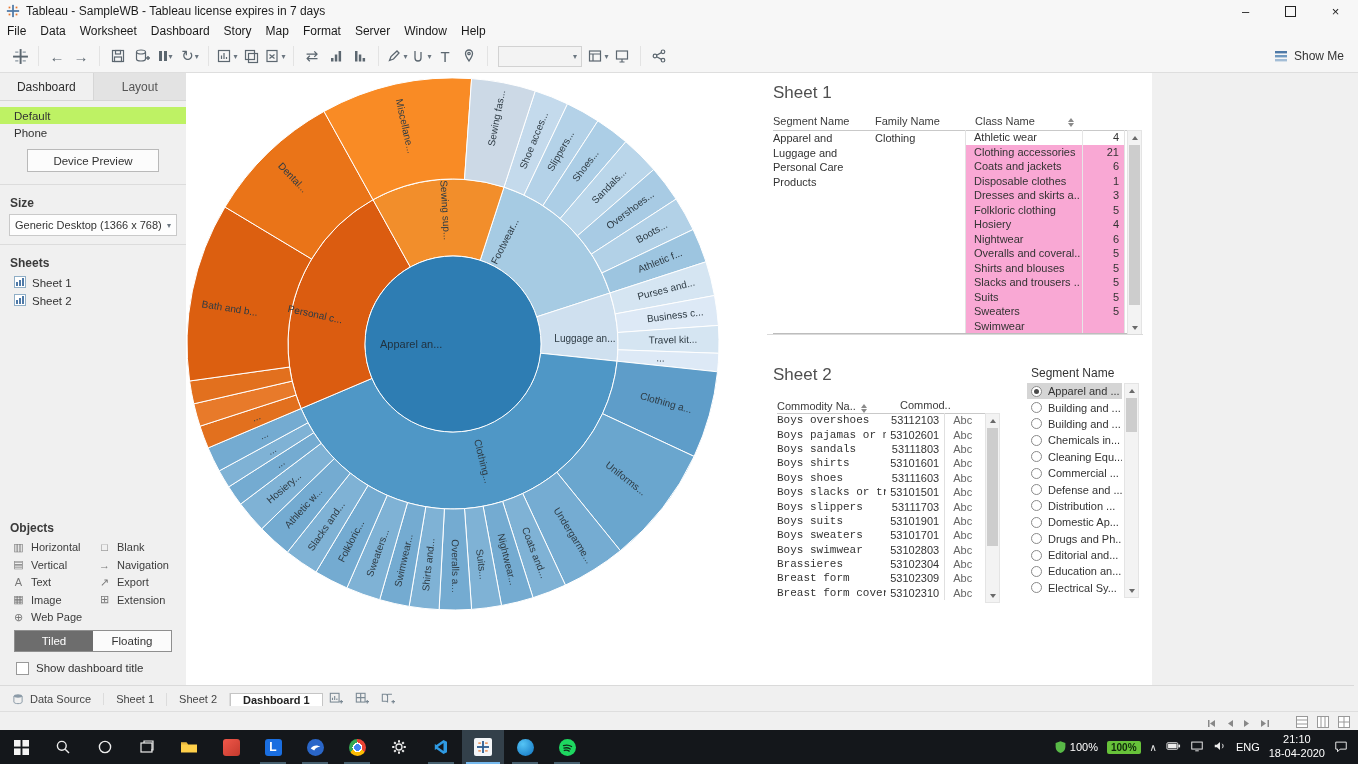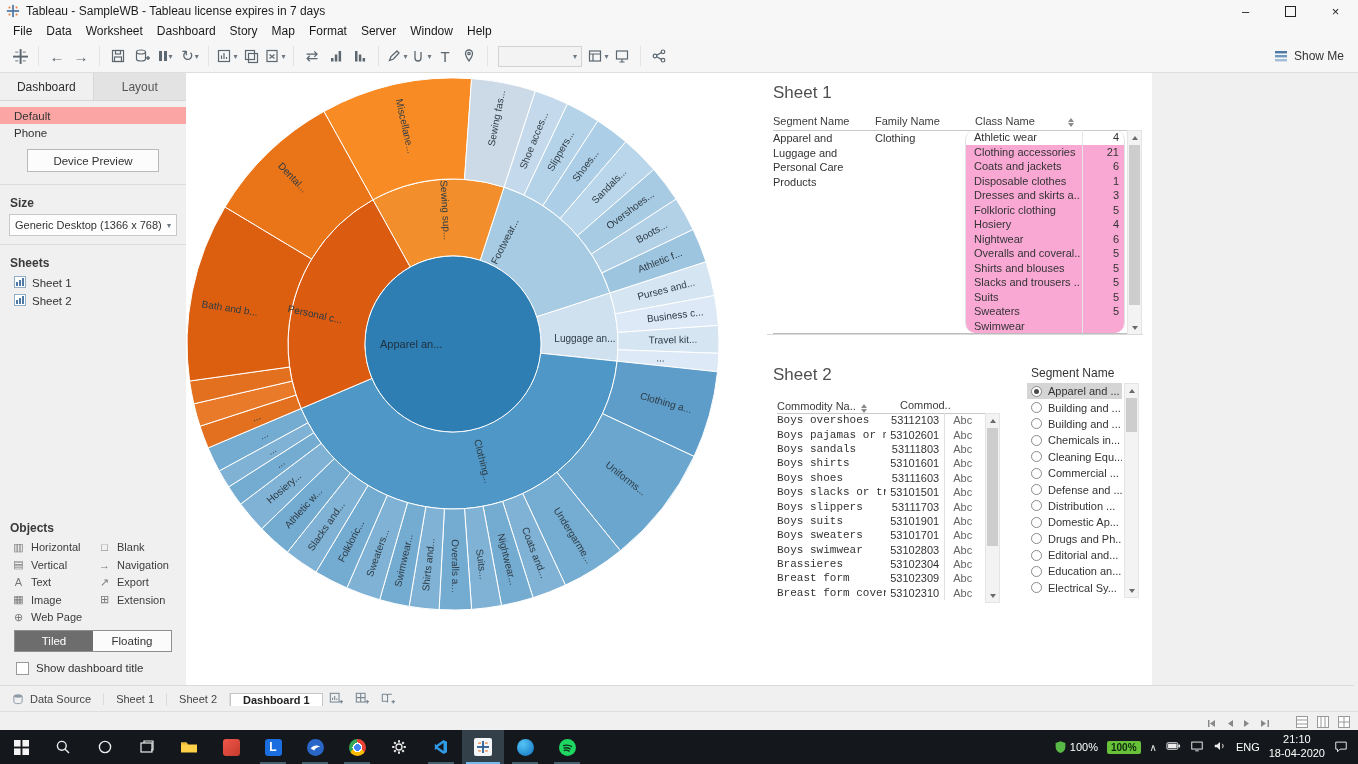--- a/index.html
+++ b/index.html
@@ -6,38 +6,38 @@
   #app{position:relative;width:1358px;height:764px;background:#f0f0f0;overflow:hidden;
        font-family:"Liberation Sans",sans-serif;color:#333;-webkit-font-smoothing:antialiased;}
   
   .titlebar{position:absolute;top:0;left:0;right:0;height:22px;background:#f7f7f7;border-bottom:1px solid #e6e6e6;display:flex;align-items:center;}
   .title-text{font-size:12px;color:#1c1c1c;margin-left:6px;}
   .tb-logo{margin-left:6px;display:flex;}
   .win-controls{position:absolute;right:0;top:0;height:22px;display:flex;}
   .wc{width:45px;height:22px;display:flex;align-items:center;justify-content:center;font-size:13px;color:#222;}
   .maxbox{width:9px;height:9px;border:1px solid #222;display:inline-block;}
   
-  .menubar{position:absolute;top:22px;left:0;right:0;height:18px;background:#f7f7f7;display:flex;align-items:center;padding-left:6px;}
+  .menubar{position:absolute;top:22px;left:0;right:0;height:18px;background:#f7f7f7;display:flex;align-items:center;}
   .menu-item{font-size:12px;color:#1a1a1a;padding:0 7px;height:18px;display:flex;align-items:center;}
   
   .toolbar{position:absolute;top:40px;left:0;right:0;height:32px;background:#f6f6f6;border-bottom:1px solid #dedede;display:flex;align-items:center;padding-left:8px;}
   .tbi{min-width:24px;height:24px;display:flex;align-items:center;justify-content:center;color:#5c6770;font-size:15px;}
   .tbi svg{display:block;}
   .caret{font-size:8px;color:#6b7680;margin-left:1px;}
   .sep{width:1px;height:20px;background:#e3e3e3;margin:0 6px;}
   .bars{width:3px;height:10px;background:#5c6770;box-shadow:5px 0 0 #5c6770;margin-right:5px;}
   .fit-select{width:74px;height:19px;border:1px solid #d2d2d2;background:#f3f3f3;display:flex;align-items:center;justify-content:flex-end;padding:0 4px;margin:0 4px;color:#b5b5b5;}
   .showme{margin-left:auto;margin-right:14px;display:flex;align-items:flex-start;gap:6px;font-size:12px;color:#333;}
   
   .leftpanel{position:absolute;top:73px;left:0;width:186px;bottom:78px;background:#f0f0f0;border-right:1px solid #d2d2d2;display:flex;flex-direction:column;}
   .ptabs{height:27px;display:flex;border-bottom:1px solid #d6d6d6;flex:none;}
   .ptab{flex:1;display:flex;align-items:center;justify-content:center;font-size:12px;color:#2d2d2d;background:#f0f0f0;}
   .ptab.inactive{background:#e3e3e3;border-left:1px solid #d6d6d6;color:#555;}
   .dev-item{height:17px;display:flex;align-items:center;padding-left:14px;font-size:11.5px;color:#333;flex:none;}
-  .dev-item.sel{background:#fca5a5;}
+  .dev-item.sel{background:#bef264;}
   .btn-dp{margin:8px auto 4px;width:130px;height:21px;border:1px solid #b9b9b9;background:#fcfcfc;font-size:11.5px;color:#333;display:flex;align-items:center;justify-content:center;flex:none;text-align:center;}
   .psep{height:1px;background:#dcdcdc;margin:8px 0;flex:none;}
   .phead{font-size:12px;font-weight:bold;color:#3a3a3a;padding:3px 10px 4px;flex:none;}
   .size-select{margin:0 9px;height:20px;border:1px solid #c9c9c9;background:#fdfdfd;display:flex;align-items:center;font-size:11px;color:#333;padding:0 5px;justify-content:space-between;flex:none;}
   .sheet-li{height:18px;display:flex;align-items:center;gap:6px;padding-left:14px;font-size:11.5px;color:#333;flex:none;}
   .spacer{flex:1;}
   .obj-cols{display:flex;padding:0 0 0 12px;flex:none;}
   #obj-left{width:86px;}
   #obj-right{flex:1;}
   .obj-item{height:17.5px;display:flex;align-items:center;gap:6px;font-size:11px;color:#3c3c3c;}
@@ -62,21 +62,21 @@
   .sorticon{display:inline-flex;flex-direction:column;gap:1px;margin-left:5px;position:relative;top:2px;}
   .sorticon.abs{position:absolute;right:62px;top:3px;}
   .tri{width:0;height:0;border-left:3.5px solid transparent;border-right:3.5px solid transparent;}
   .tri.up{border-bottom:4px solid #6a6a6a;}
   .tri.down{border-top:4px solid #6a6a6a;}
   .tri.sm.up{border-bottom:4px solid #8a8a8a;}
   .tri.sm.down{border-top:4px solid #8a8a8a;}
   .t1-seg{position:absolute;left:8px;top:58px;width:100px;}
   .t1-segline{height:14.5px;font-size:11px;color:#333;display:flex;align-items:center;}
   .t1-family{position:absolute;left:110px;top:58px;height:14.5px;font-size:11px;color:#333;display:flex;align-items:center;}
-  .t1-class{position:absolute;left:200px;top:57px;width:158px;height:203px;overflow:hidden;border-left:1px solid #e2e2e2;border-right:1px solid #e2e2e2;border-radius:10px;}
+  .t1-class{position:absolute;left:200px;top:57px;width:158px;height:203px;overflow:hidden;border-left:1px solid #e2e2e2;border-right:1px solid #e2e2e2;}
   .t1row{display:flex;height:14.5px;align-items:center;font-size:11px;color:#333;}
   .t1row.banded{background:#f9a8d4;}
   .t1row .nm{flex:1;padding-left:8px;white-space:nowrap;overflow:hidden;}
   .t1row .vl{width:36px;text-align:right;padding-right:5px;border-left:1px solid #e6e6e6;align-self:stretch;display:flex;align-items:center;justify-content:flex-end;}
   .t1-bottom{position:absolute;left:8px;top:260px;width:363px;height:1px;background:#bdbdbd;}
   .z-sheet2{position:absolute;left:579px;top:272px;width:260px;height:341px;}
   .z-sheet2 .sheet-title{top:20px;}
   .t2-head{position:absolute;left:12px;top:54px;width:208px;height:14px;border-bottom:1px solid #c9c9c9;display:flex;font-size:11px;color:#3c3c3c;}
   .t2-head .h1{width:123px;display:flex;align-items:center;}
   .t2rows{position:absolute;left:0;top:68px;width:220px;}

